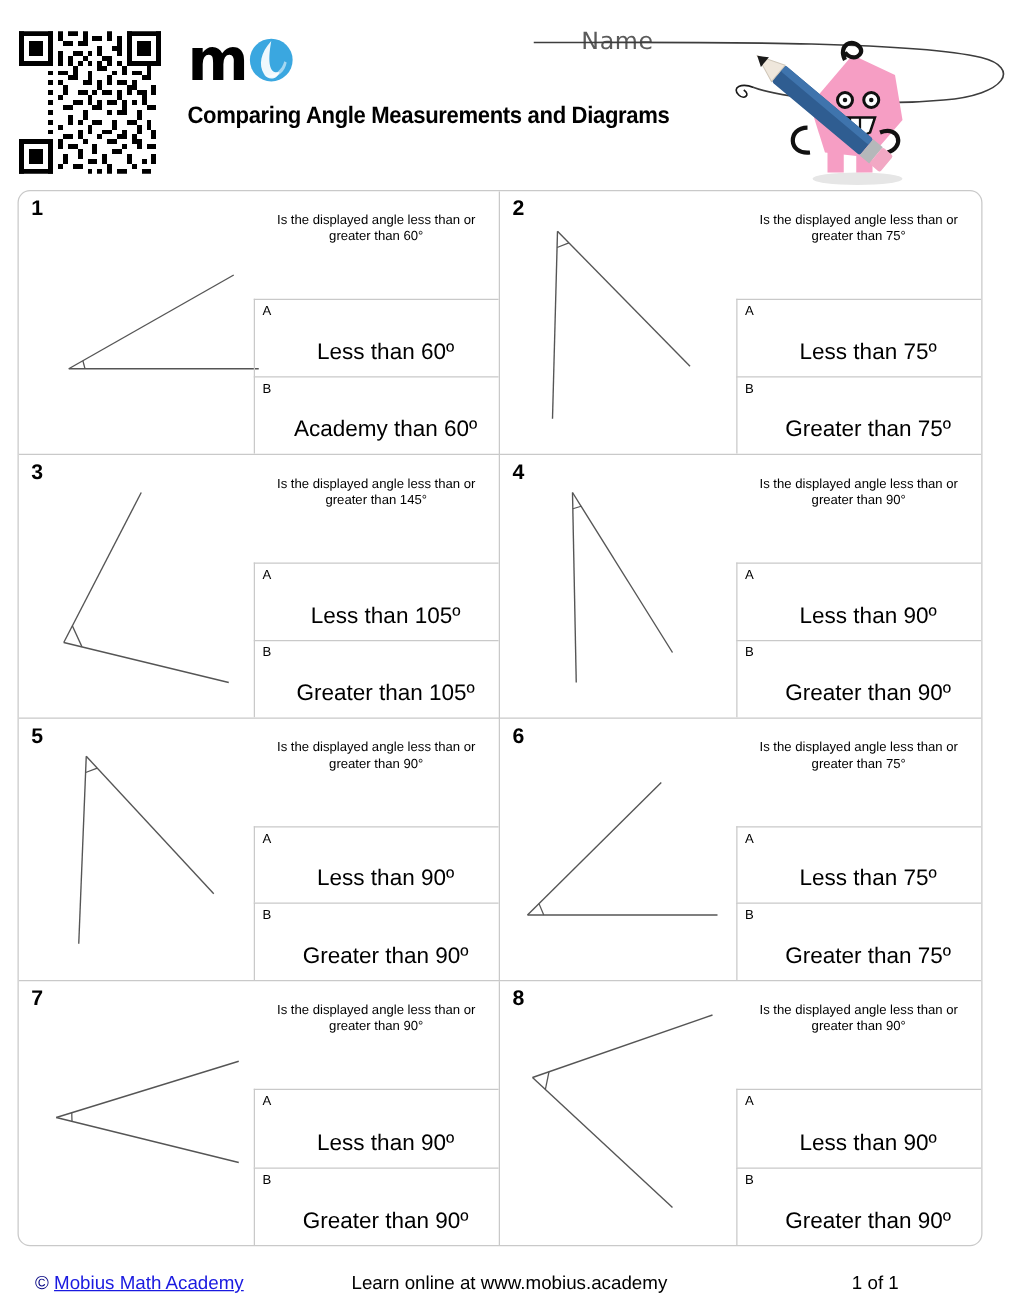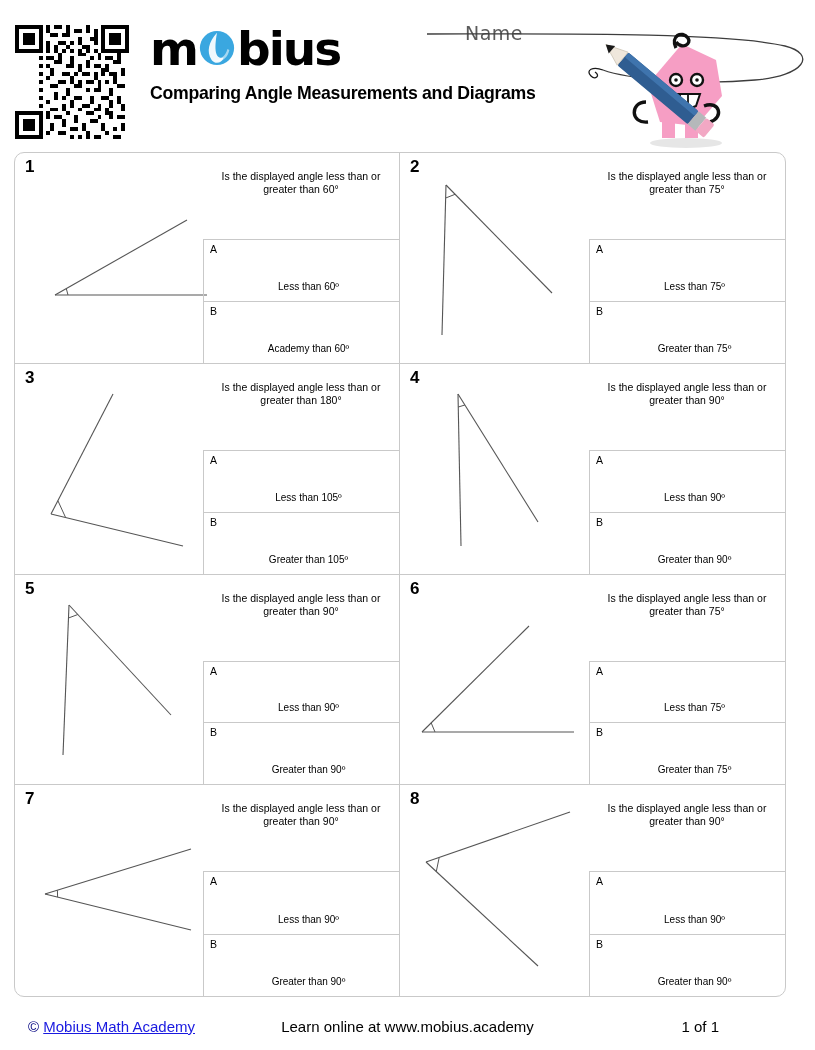--- a/index.html
+++ b/index.html
@@ -175,21 +175,21 @@
     font-size: 10.5px;
     color: #000000;
   }
   .ans-text {
     position: absolute;
     left: 0;
     right: 8px;
     bottom: 9px;
     text-align: center;
     font-family: "Liberation Sans", sans-serif;
-    font-size: 10px;
+    font-size: 18px;
     color: #000000;
     padding-left: 22px;
   }
 
   
   .footer {
     position: absolute;
     left: 0;
     bottom: 10px;
     width: 815px;
@@ -374,21 +374,20 @@
     <div class="logo-row">
       <span class="logo-word">
         <span>m</span>
         <span class="logo-o">
           <svg width="38" height="38" viewBox="0 0 40 40">
             <circle cx="20" cy="20" r="18" fill="#3aa7e0"></circle>
             <path d="M20 4 C11 14, 9 24, 14 32 C18 38, 25 36, 27 30 C20 32, 16 26, 20 4 Z" fill="#ffffff" opacity="0.92"></path>
             <path d="M33 22 C31 32, 22 37, 14 33 C22 34, 29 29, 31 21 Z" fill="#ffffff" opacity="0.55"></path>
           </svg>
         </span>
-        <span>bius</span>
       </span>
     </div>
     <div class="page-title">Comparing Angle Measurements and Diagrams</div>
   </div>
 
   <div class="name-area">
     <div class="name-label">Name</div>
     <svg width="390" height="146" style="position:absolute;left:0;top:0;">
       <path d="M2 32 C120 32, 300 30, 360 44 C392 52, 380 74, 330 78 C268 84, 200 76, 178 68" fill="none" stroke="#3d3d3d" stroke-width="1.3"></path>
       <path d="M178 68 C168 64, 160 68, 166 74 C170 78, 176 74, 170 70" fill="none" stroke="#1a1a1a" stroke-width="1.3"></path>
@@ -479,21 +478,21 @@
       <div class="qcell">
         <div class="qnum">3</div>
         <div class="diagram">
           <svg width="196" height="211" viewBox="0 0 196 211">
             <line x1="36" y1="150" x2="98" y2="30" stroke="#555555" stroke-width="1.1"></line>
             <line x1="36" y1="150" x2="168" y2="182" stroke="#555555" stroke-width="1.1"></line>
             <path d="M 42.9 136.7 L 50.6 153.5" stroke="#555555" stroke-width="1" fill="none"></path>
           </svg>
         </div>
         <div class="qright">
-          <div class="prompt">Is the displayed angle less than or greater than 180°</div>
+          <div class="prompt">Is the displayed angle less than or greater than 145°</div>
           <div class="answer">
             <span class="ans-letter">A</span>
             <span class="ans-text">Less than 105º</span>
           </div>
           <div class="answer">
             <span class="ans-letter">B</span>
             <span class="ans-text">Greater than 105º</span>
           </div>
         </div>
       </div>

